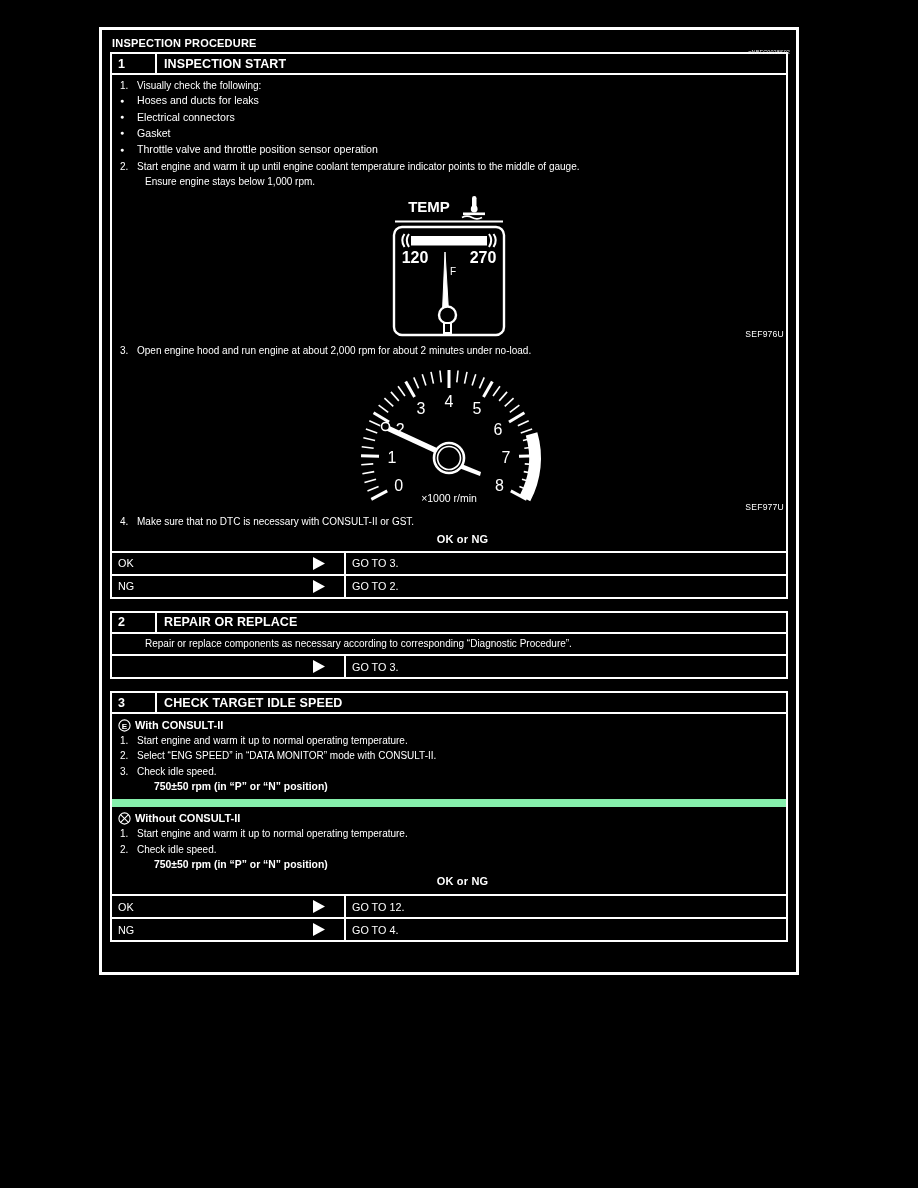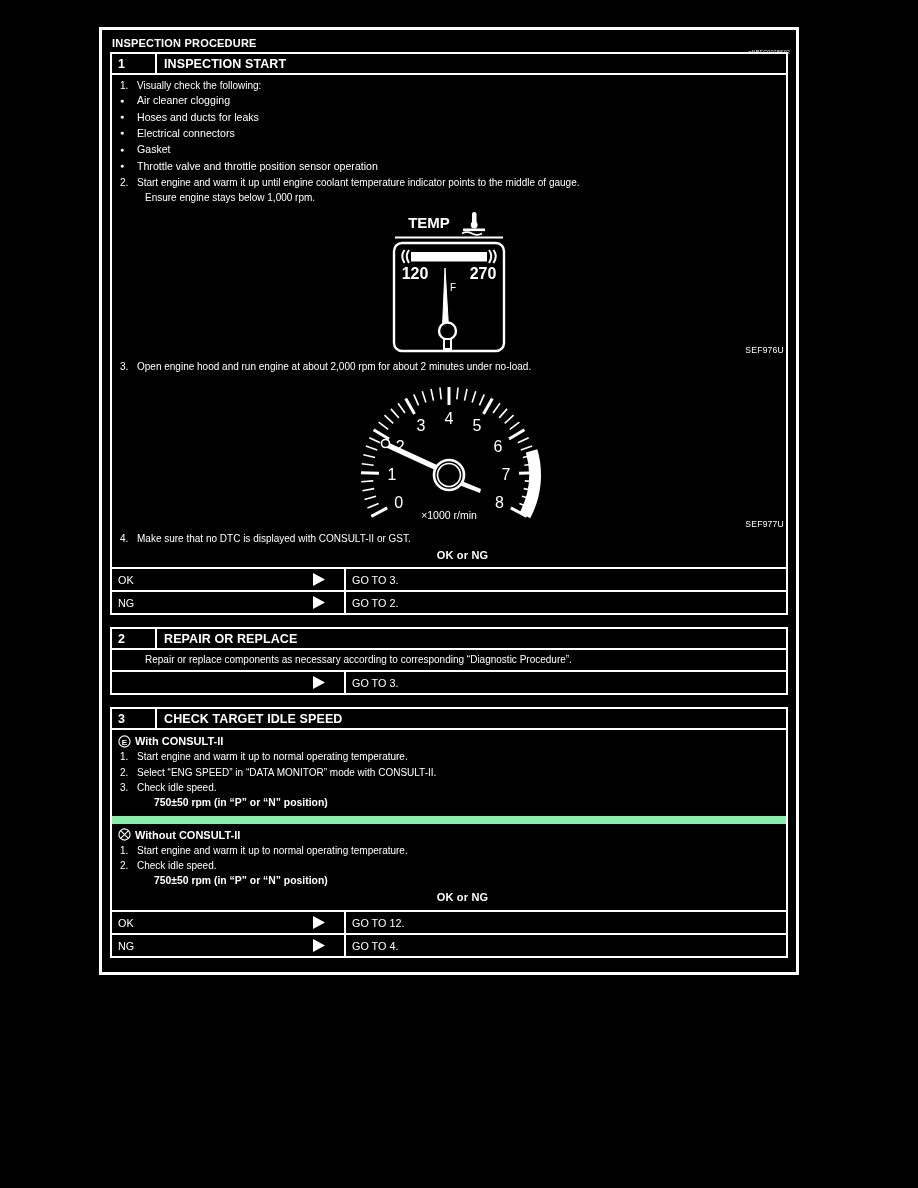--- a/index.html
+++ b/index.html
@@ -203,23 +203,20 @@
 
     <div class="step-block">
       <div class="step-head">
         <div class="step-num">1</div>
         <div class="step-name">INSPECTION START</div>
       </div>
       <div class="step-body">
 
         <div class="ol-line">
           <span class="num">1.</span><span>Visually check the following:</span>
-        </div>
-        <div class="bullet-line">
-          <span class="dot"></span><span>Air cleaner clogging</span>
         </div>
         <div class="bullet-line">
           <span class="dot"></span><span>Hoses and ducts for leaks</span>
         </div>
         <div class="bullet-line">
           <span class="dot"></span><span>Electrical connectors</span>
         </div>
         <div class="bullet-line">
           <span class="dot"></span><span>Gasket</span>
         </div>
@@ -336,21 +333,21 @@
               </g>
               <circle cx="100" cy="96" r="15" fill="#000" stroke="#fff" stroke-width="2.6"></circle>
               <circle cx="100" cy="96" r="11.5" fill="#000" stroke="#fff" stroke-width="1.6"></circle>
               <text x="100" y="140" fill="#fff" font-family="Liberation Sans, sans-serif" font-size="10.5" text-anchor="middle">×1000 r/min</text>
             </svg>
           </div>
           <div class="fig-code">SEF977U</div>
         </div>
 
         <div class="ol-line">
-          <span class="num">4.</span><span>Make sure that no DTC is displayed with CONSULT-II or GST.</span>
+          <span class="num">4.</span><span>Make sure that no DTC is necessary with CONSULT-II or GST.</span>
         </div>
 
         <div class="okng-label">OK or NG</div>
       </div>
 
       <div class="res-row">
         <div class="res-label">OK</div>
         <div class="res-arrow">
           <svg width="16" height="15" viewBox="0 0 16 15">
               <path d="M2 1 L14 7.5 L2 14 Z" fill="#fff"></path>

